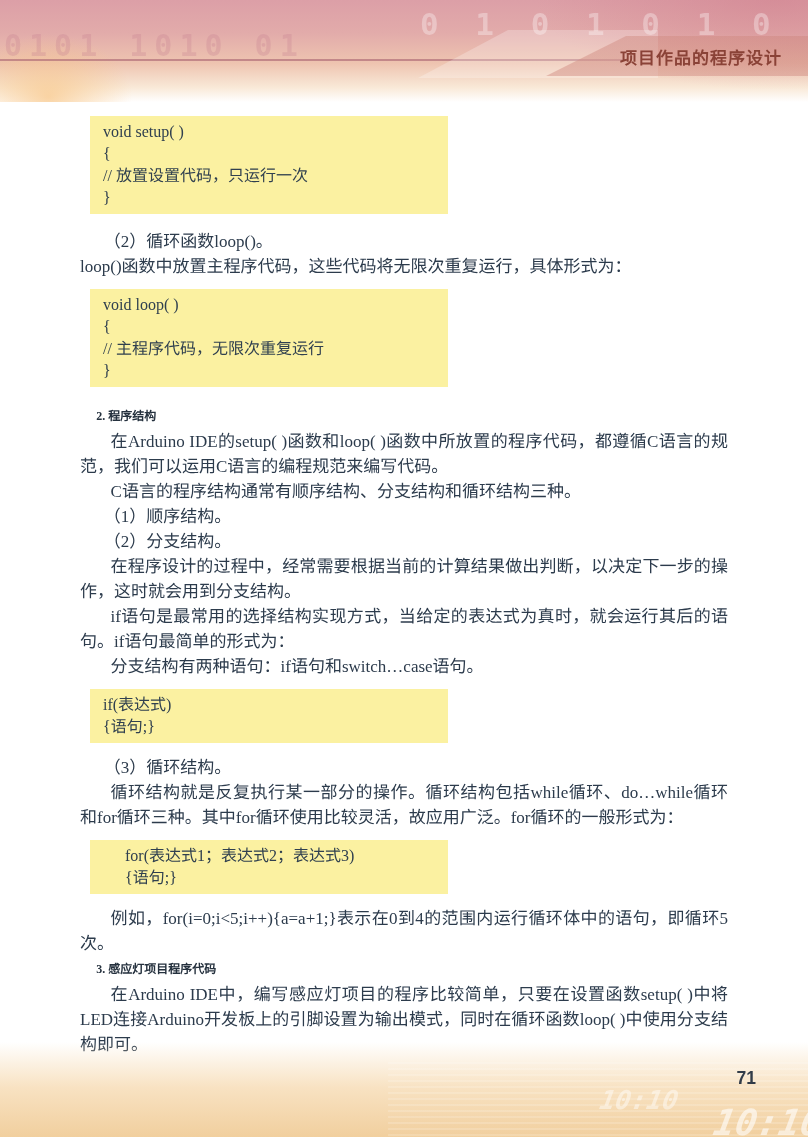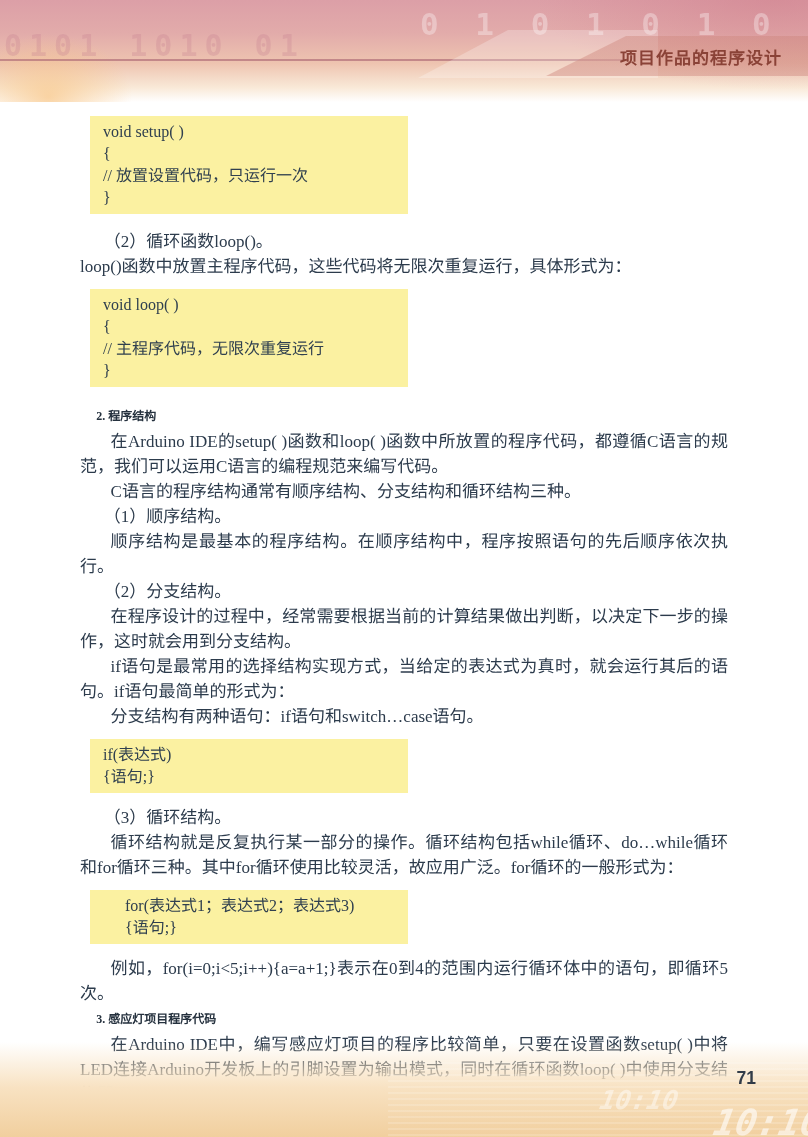--- a/index.html
+++ b/index.html
@@ -51,21 +51,21 @@
     font-size:17px; line-height:25px; text-align:justify;
     color:#2c3b4c;
   }
   .indent { text-indent:1.8em; }
   .indent-paren { text-indent:1.4em; }
   .heading {
     font-size:12px; line-height:26px; font-weight:bold;
     padding-left:1.35em; color:#25313e;
   }
   .code-block {
-    width:318px; margin-left:10px; padding:5px 10px 5px 13px;
+    width:358px; margin-left:10px; padding:5px 10px 5px 13px;
     background:#fbf1a1;
     font-size:16px; line-height:22px; color:#30404f;
   }
   .cb-setup { margin-bottom:15px; }
   .cb-loop  { margin-top:10px; margin-bottom:16px; }
   .cb-if    { margin-top:10px; margin-bottom:12px; }
   .cb-for   { margin-top:10px; margin-bottom:12px;padding-left:35px; }
 
   
   .footer {
@@ -120,21 +120,20 @@
       <div class="code-line">void loop( )</div>
       <div class="code-line">{</div>
       <div class="code-line">// 主程序代码，无限次重复运行</div>
       <div class="code-line">}</div>
     </div>
 
     <h3 class="heading">2. 程序结构</h3>
     <p class="para indent">在Arduino IDE的setup( )函数和loop( )函数中所放置的程序代码，都遵循C语言的规范，我们可以运用C语言的编程规范来编写代码。</p>
     <p class="para indent">C语言的程序结构通常有顺序结构、分支结构和循环结构三种。</p>
     <p class="para indent-paren">（1）顺序结构。</p>
-    <p class="para indent">顺序结构是最基本的程序结构。在顺序结构中，程序按照语句的先后顺序依次执行。</p>
     <p class="para indent-paren">（2）分支结构。</p>
     <p class="para indent">在程序设计的过程中，经常需要根据当前的计算结果做出判断，以决定下一步的操作，这时就会用到分支结构。</p>
     <p class="para indent">if语句是最常用的选择结构实现方式，当给定的表达式为真时，就会运行其后的语句。if语句最简单的形式为：</p>
     <p class="para indent">分支结构有两种语句：if语句和switch…case语句。</p>
 
     <div class="code-block cb-if">
       <div class="code-line">if(表达式)</div>
       <div class="code-line">{语句;}</div>
     </div>
 

